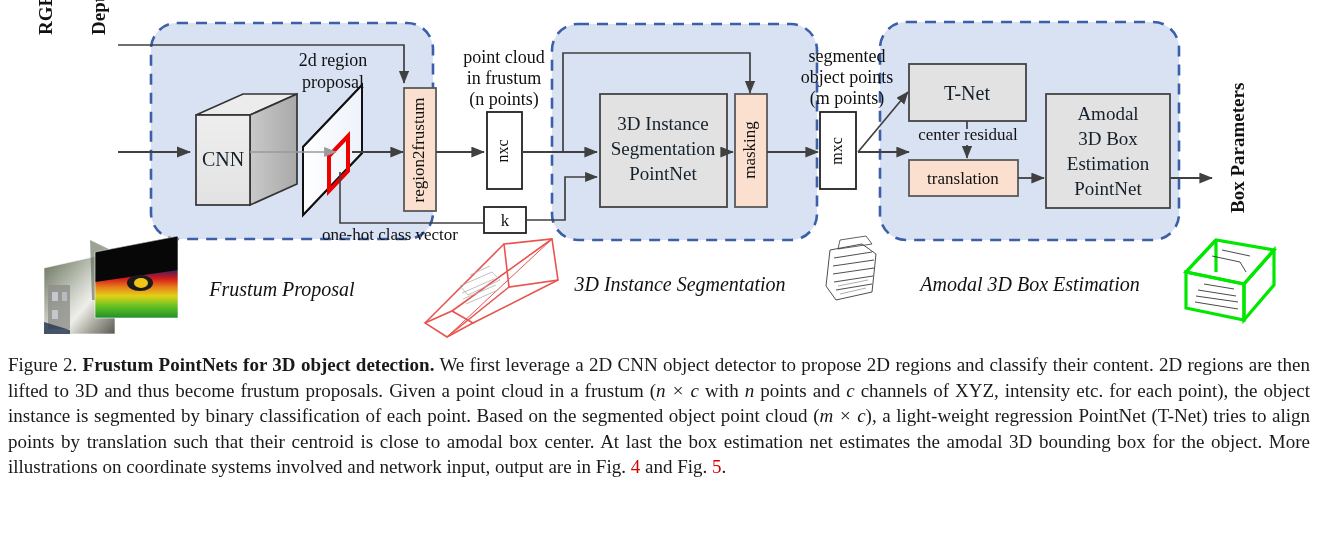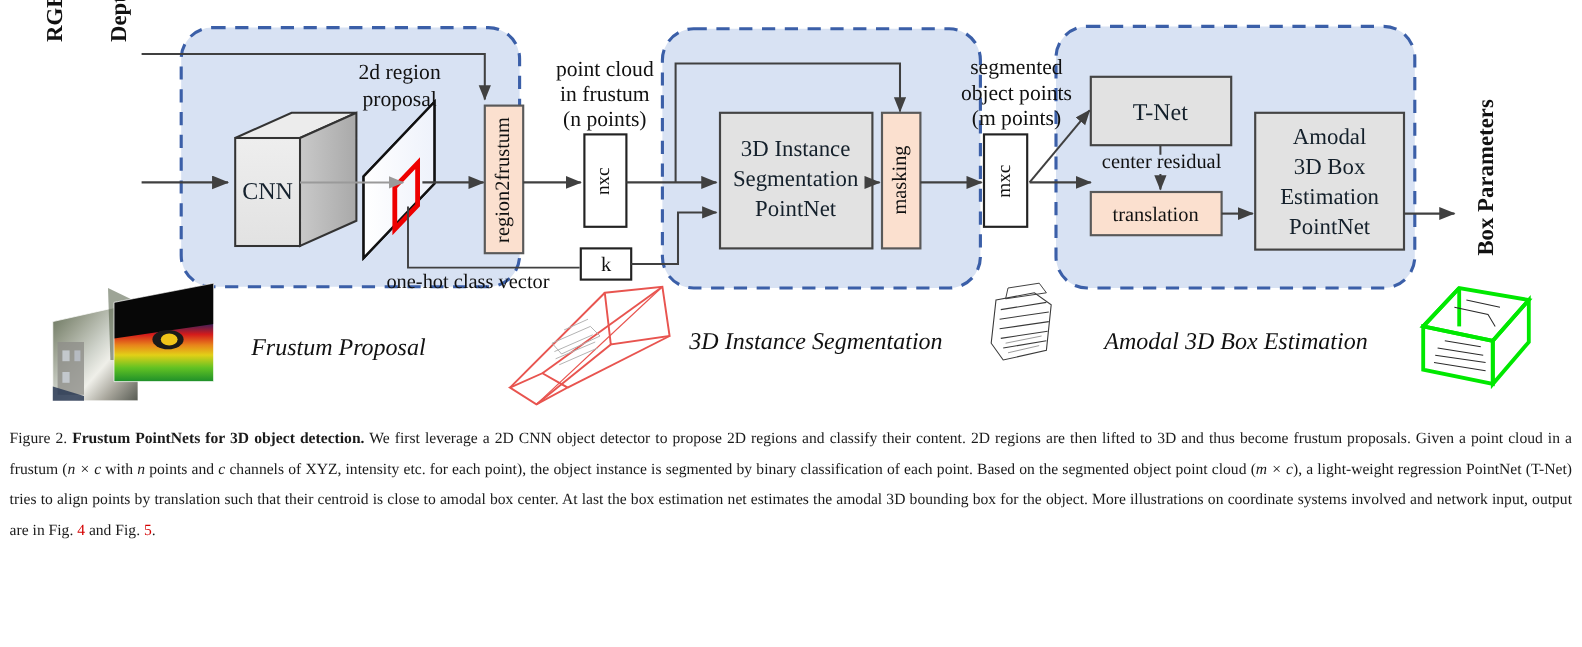--- a/index.html
+++ b/index.html
@@ -26,21 +26,21 @@
     left: 0; top: 0;
     width: 1318px;
     height: 350px;
   }
   .caption {
     position: absolute;
     left: 8px;
     top: 352px;
     width: 1302px;
     font-family: "Liberation Serif", serif;
-    font-size: 13px;
+    font-size: 19px;
     line-height: 25.6px;
     text-align: justify;
     color: #1a1a1a;
   }
   .caption b { font-weight: bold; }
   .caption i { font-style: italic; }
   .red { color: #d40000; }
   .nowrap { white-space: nowrap; }
 </style>
 </head>

